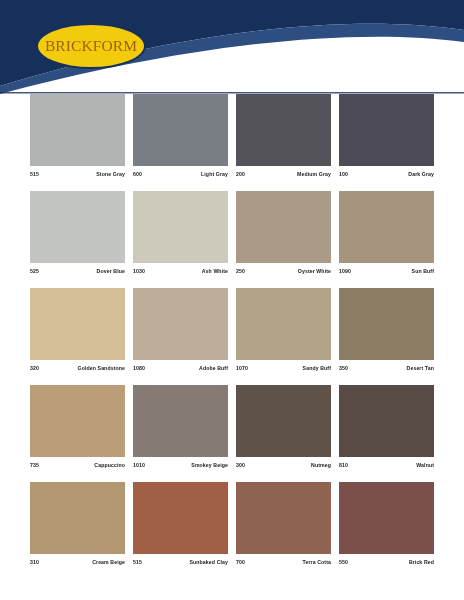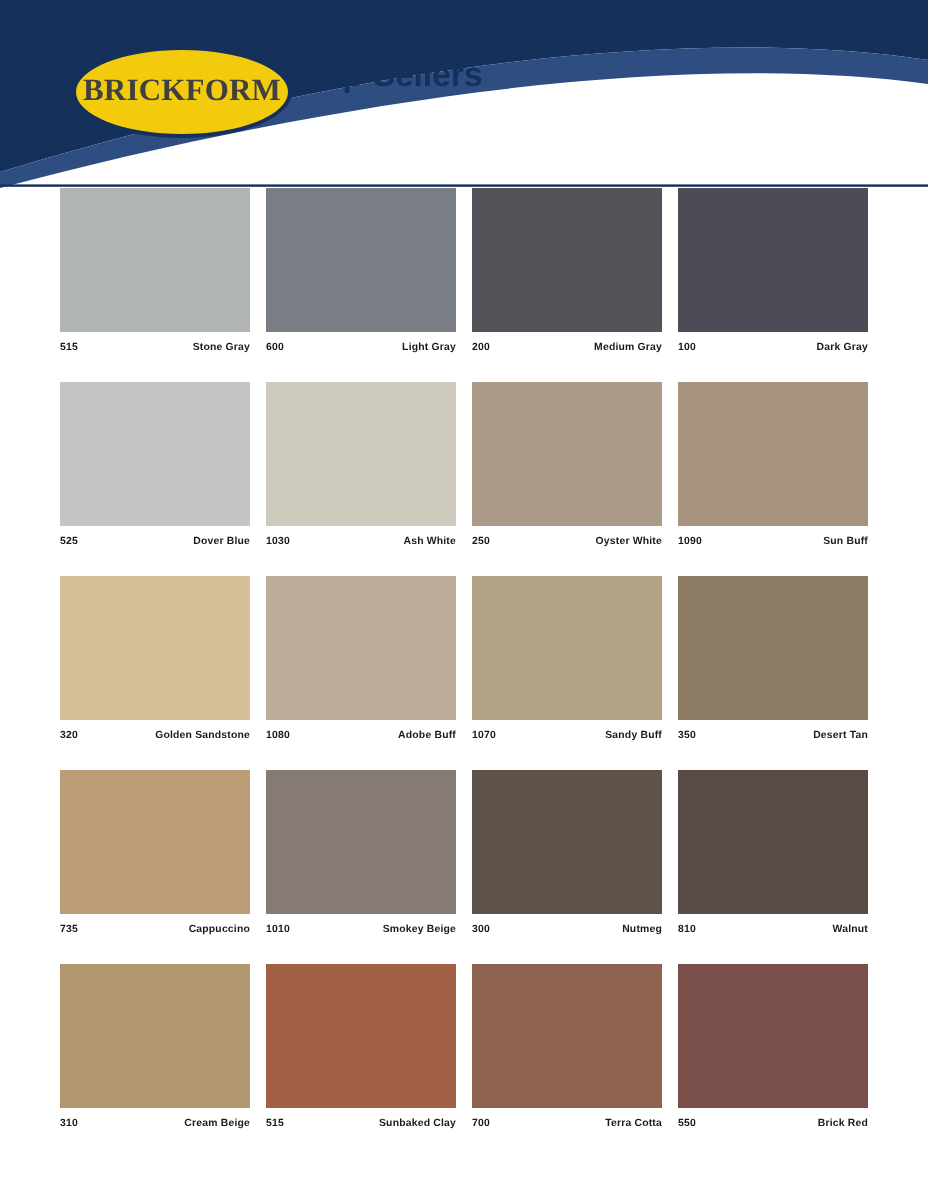--- a/index.html
+++ b/index.html
@@ -59,24 +59,24 @@
   .logo-text {
     position: absolute;
     left: 0;
     top: 0;
     width: 110px;
     height: 46px;
     display: flex;
     align-items: center;
     justify-content: center;
     font-family: "Liberation Serif", serif;
-    font-weight: bold;
+    font-weight: normal;
     font-size: 15.5px;
     letter-spacing: 0.1px;
-    color: #404040;
+    color: #a16207;
     white-space: nowrap;
   }
 
   .title-block {
     position: absolute;
     left: 152px;
     top: 28px;
     z-index: 5;
   }
 
@@ -170,21 +170,20 @@
 
       <rect x="0" y="92.2" width="464" height="1.2" fill="#16305c"></rect>
     </svg>
 
     <div class="logo-wrap">
       <div class="logo-ellipse"></div>
       <div class="logo-text">BRICKFORM</div>
     </div>
 
     <div class="title-block">
-      <div class="main-title">Top Sellers</div>
     </div>
   </div>
 
   <div class="grid" id="swatch-grid">
       <div class="row row-block">
         <div class="cell">
           <div class="swatch" style="background: rgb(176, 181, 179);"></div>
           <div class="cell-labels">
             <span class="code">515</span>
             <span class="cname">Stone Gray</span>

